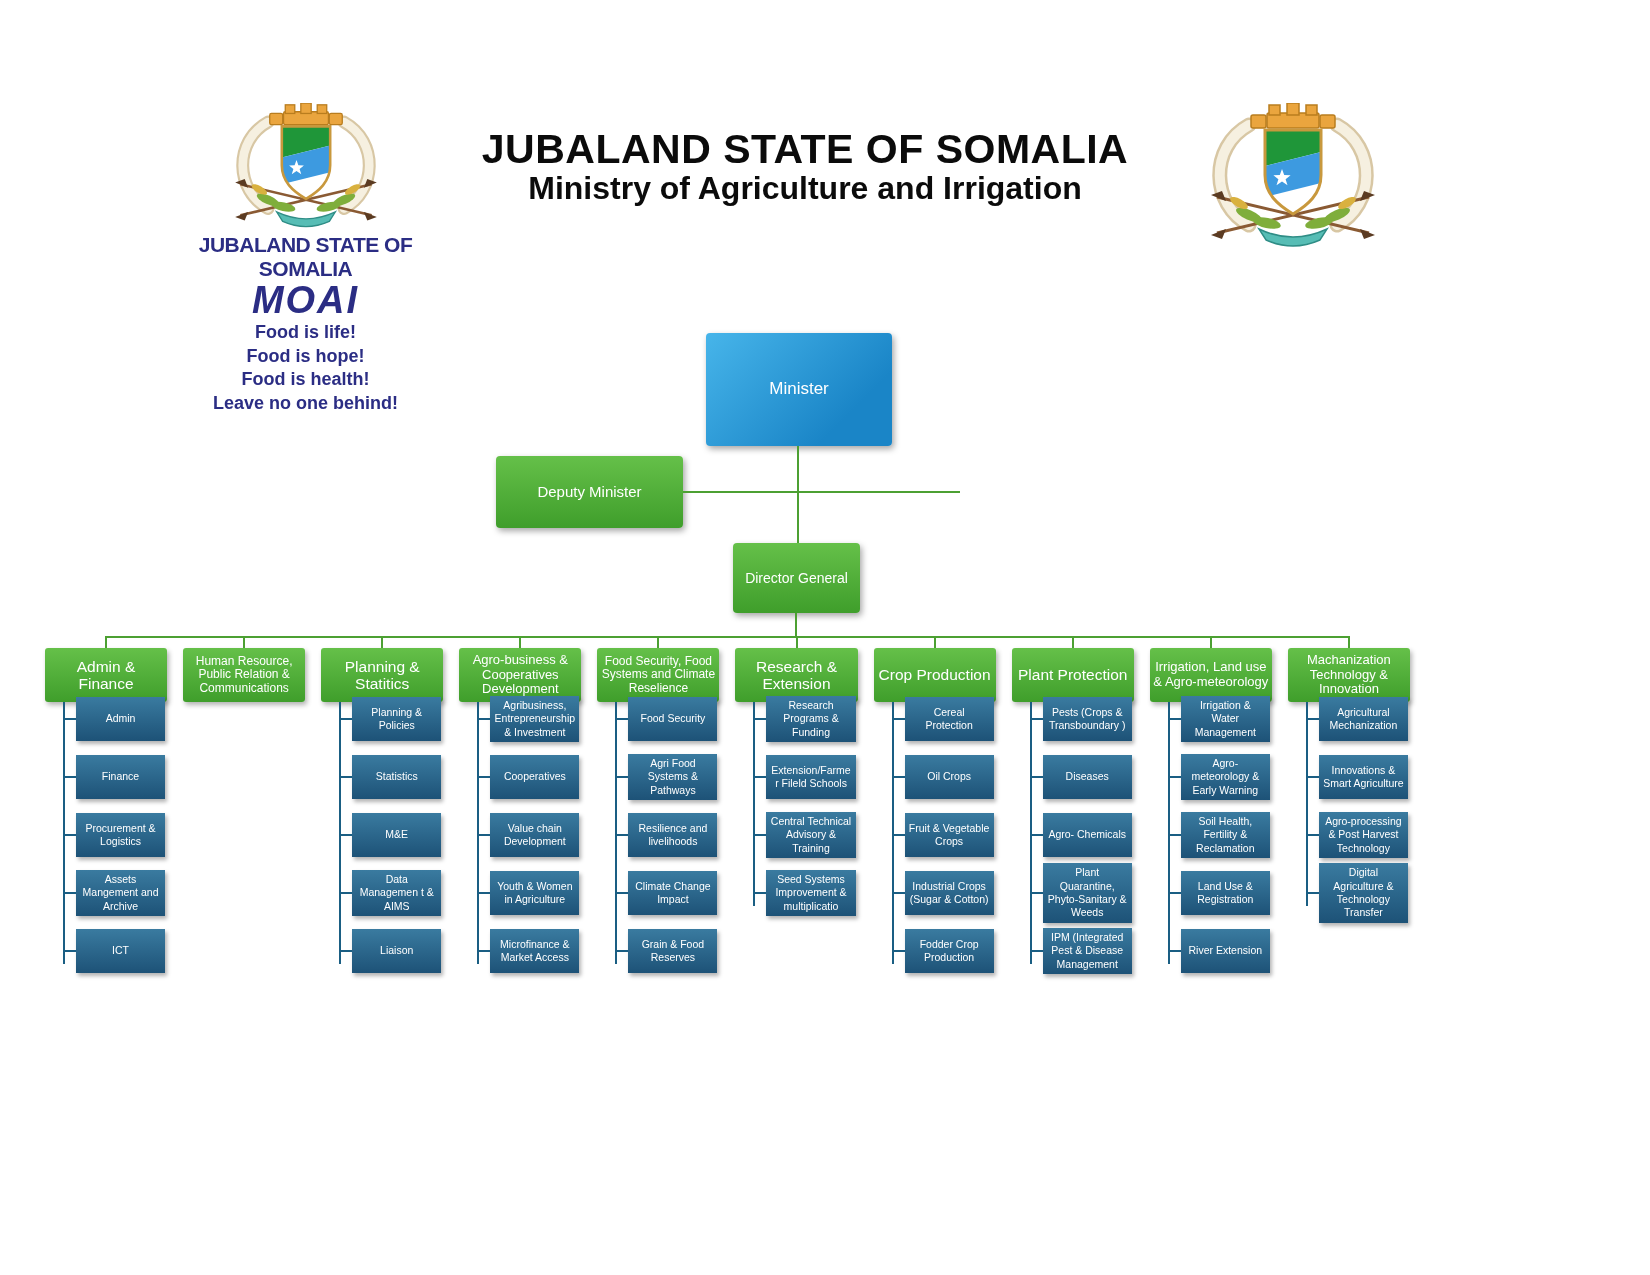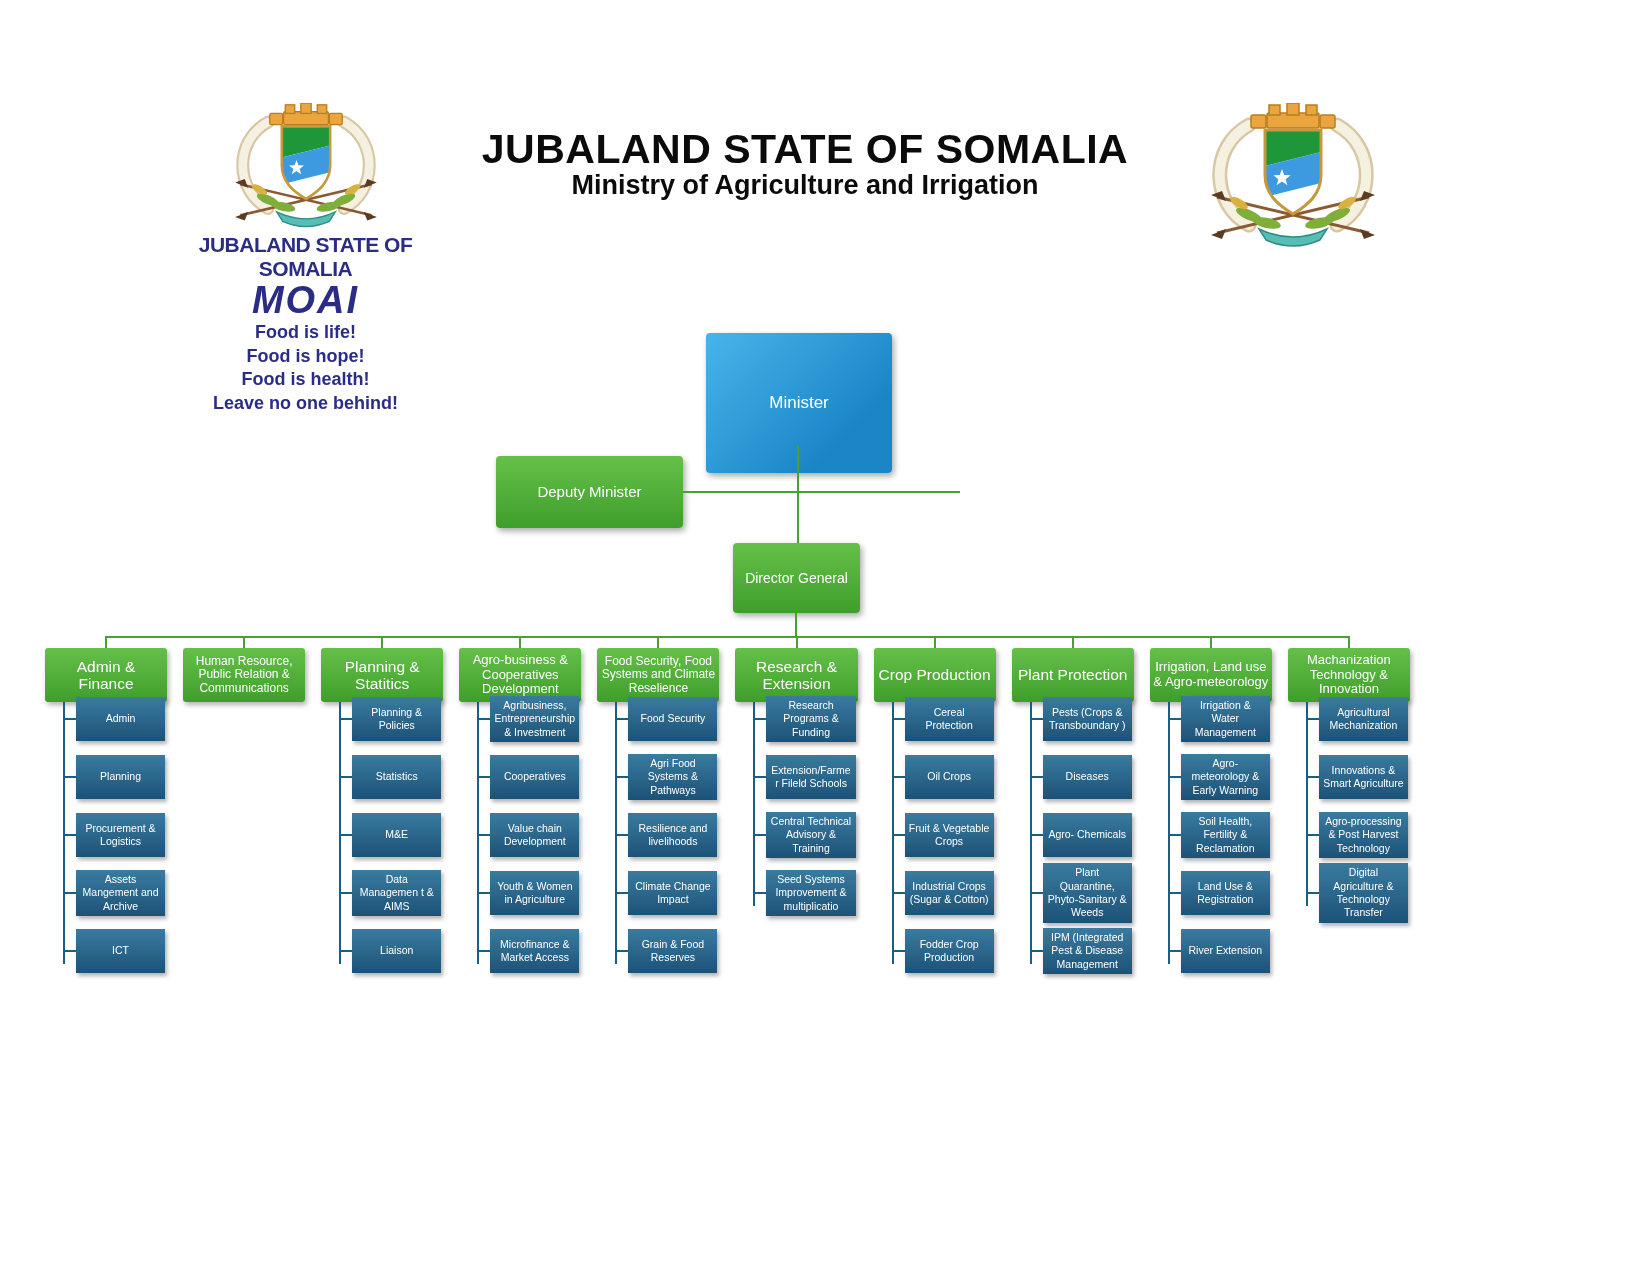--- a/index.html
+++ b/index.html
@@ -4,21 +4,21 @@
 <style>
   * { margin:0; padding:0; box-sizing:border-box; }
   html,body { background:#ffffff; }
   body { font-family:"Liberation Sans", sans-serif; }
   #canvas { position:relative; width:1650px; height:1275px; background:#ffffff; overflow:hidden; }
 
   
   .main-title { position:absolute; left:375px; top:126px; width:860px; text-align:center;
                 font-size:41px; font-weight:700; color:#0b0b0b; letter-spacing:.5px; }
   .sub-title  { position:absolute; left:375px; top:170px; width:860px; text-align:center;
-                font-size:27px; font-weight:700; color:#0b0b0b; }
+                font-size:32px; font-weight:700; color:#0b0b0b; }
   .org-title-box { position:absolute; left:553px; top:248px; width:545px; height:62px;
                    border:2px solid #000; display:flex; align-items:center; justify-content:center;
                    font-size:33px; font-weight:700; color:#0b0b0b; background:#fff; }
 
   
   .logo-block { position:absolute; left:163px; top:103px; width:285px; text-align:center; color:#2b2d84; }
   .logo-block .emblem { display:block; margin:0 auto; }
   .logo-orgname { font-size:21px; font-weight:700; letter-spacing:-0.5px; margin-top:2px; }
   .logo-acronym { font-size:38px; font-weight:700; letter-spacing:2px; line-height:1.05;font-style:italic; }
   .logo-slogan  { font-size:18px; font-weight:700; line-height:1.32; }
@@ -116,40 +116,40 @@
     <div class="logo-slogan">Leave no one behind!</div>
   </div>
 
   <svg class="right-emblem" width="220" height="148" viewBox="0 0 220 148">
       <use href="#emblem"></use>
     </svg>
 
   <div class="main-title">JUBALAND STATE OF SOMALIA</div>
   <div class="sub-title">Ministry of Agriculture and Irrigation</div>
 
-  <div class="node node-minister" style="left:706px; top:333px; width:186px; height:140px;">Minister</div>
+  <div class="node node-minister" style="left:706px; top:333px; width:186px; height:113px;">Minister</div>
   <div class="node node-green" style="left:496px; top:456px; width:187px; height:72px; font-size:15px;">Deputy Minister</div>
   <div class="node node-green" style="left:733px; top:543px; width:127px; height:70px; font-size:14px;">Director General</div>
 
   <div class="line" style="left:797px; top:446px; width:2px; height:97px;"></div>
   <div class="line" style="left:683px; top:491px; width:277px; height:2px;"></div>
   <div class="line" style="left:795px; top:613px; width:2px; height:25px;"></div>
 
   <div id="dept-row">
       <div class="dept-col">
         <div class="dept-header">Admin &amp; Finance</div>
         <div class="dept-units">
           <div class="dept-vline" style="height: 262px; background: rgb(26, 94, 131);"></div>
           <div class="unit-row">
             <div class="unit-stub" style="background: rgb(26, 94, 131);"></div>
             <div class="unit-box">Admin</div>
           </div>
           <div class="unit-row">
             <div class="unit-stub" style="background: rgb(26, 94, 131);"></div>
-            <div class="unit-box">Planning</div>
+            <div class="unit-box">Finance</div>
           </div>
           <div class="unit-row">
             <div class="unit-stub" style="background: rgb(26, 94, 131);"></div>
             <div class="unit-box">Procurement &amp; Logistics</div>
           </div>
           <div class="unit-row">
             <div class="unit-stub" style="background: rgb(26, 94, 131);"></div>
             <div class="unit-box">Assets Mangement and Archive</div>
           </div>
           <div class="unit-row">

